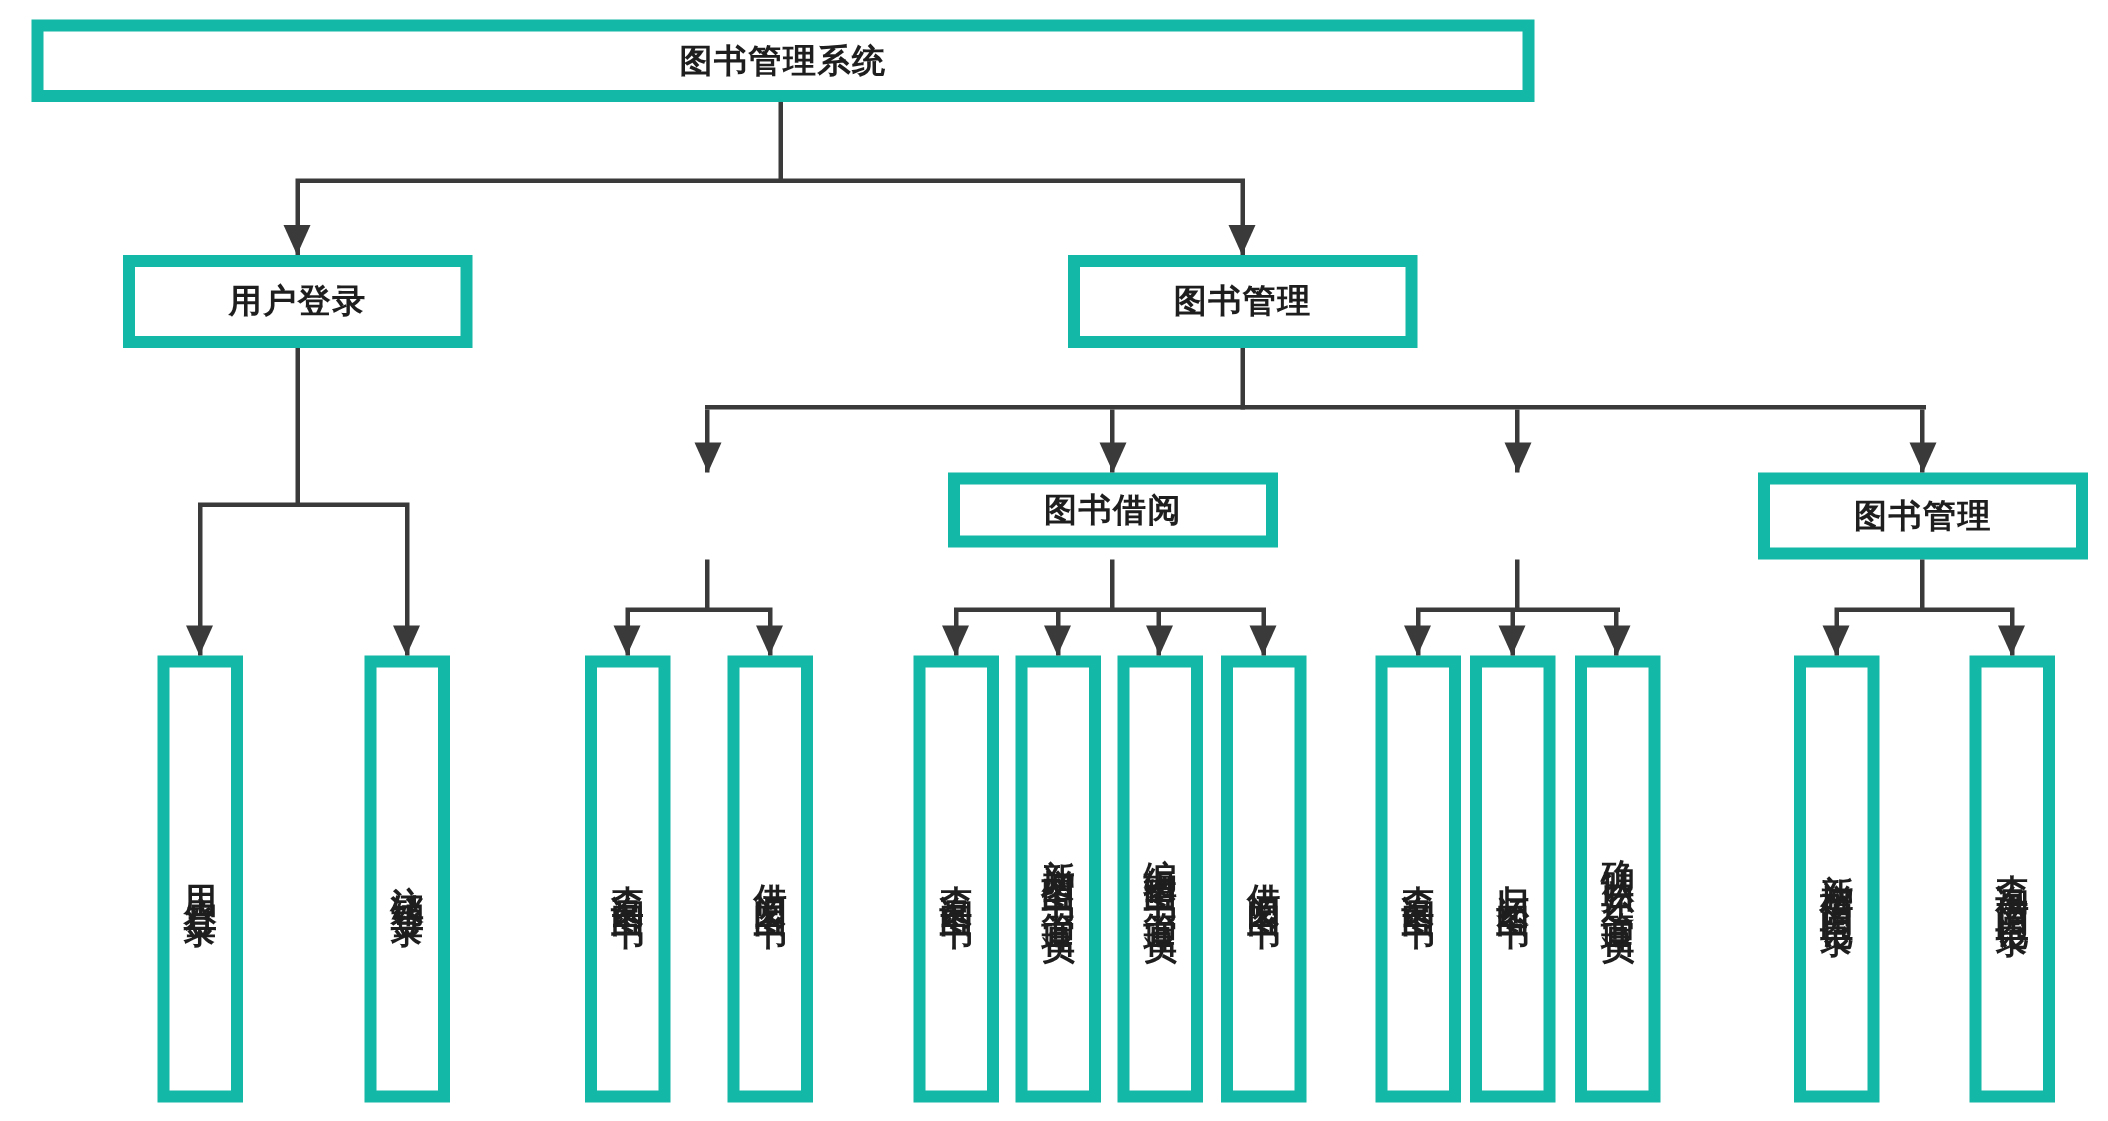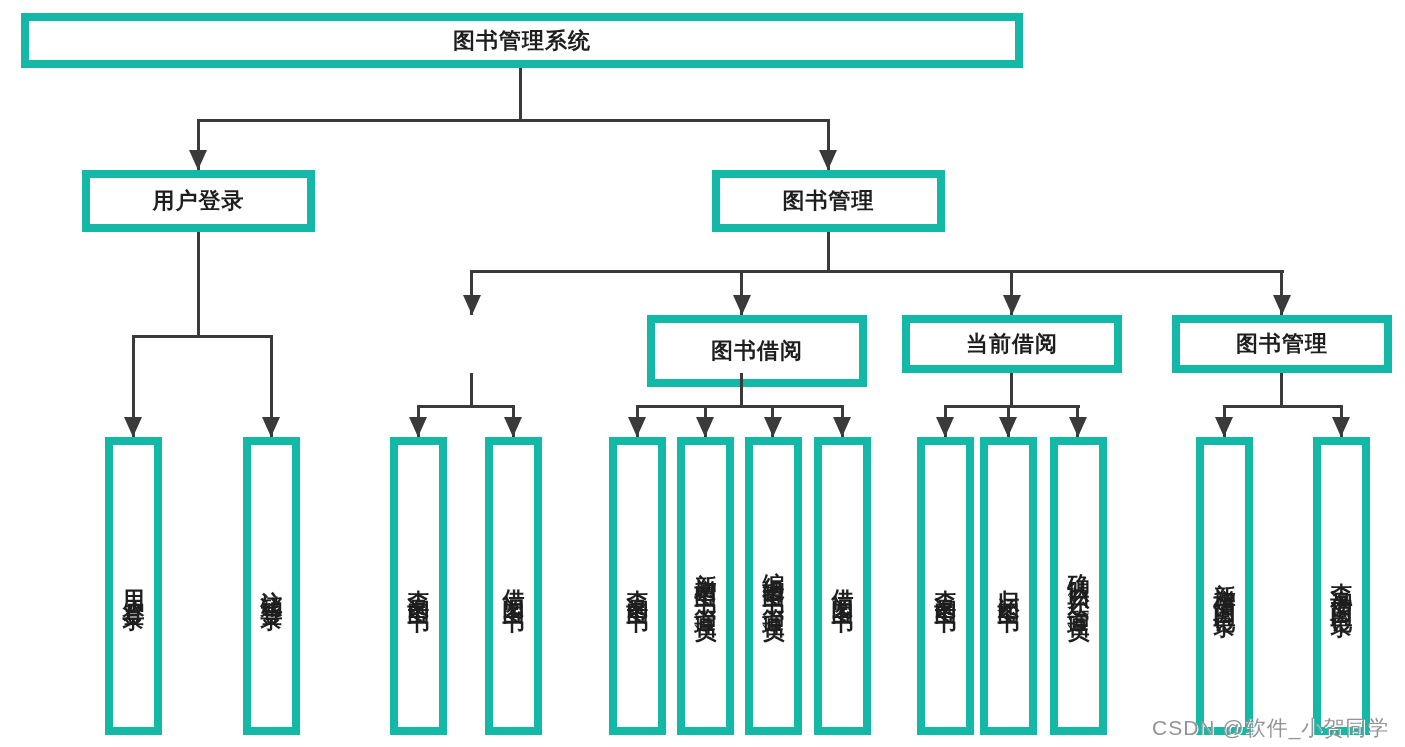--- a/index.html
+++ b/index.html
@@ -56,23 +56,22 @@
 
 <div class="canvas">
 
   <div class="box h-box" style="left:21px; top:13px; width:1002px; height:55px;">图书管理系统</div>
 
   <div class="box h-box" style="left:82px; top:170px; width:233px; height:62px;">用户登录</div>
 
   <div class="box h-box" style="left:712px; top:170px; width:233px; height:62px;">图书管理</div>
 
 
-  <div class="box h-box" style="left:632px; top:315px; width:220px; height:72px;margin-left:15px;">图书借阅</div>
+  <div class="box h-box" style="left:632px; top:315px; width:220px; height:50px;">图书借阅</div>
 
-  <div class="box h-box" style="left:902px; top:315px; width:220px; height:58px;">当前借阅</div>
 
   <div class="box h-box" style="left:1172px; top:315px; width:220px; height:58px;">图书管理</div>
 
   <div class="box v-box" style="left:105px; top:437px; width:57px; height:298px;">用户登录</div>
 
   <div class="box v-box" style="left:243px; top:437px; width:57px; height:298px;">注销登录</div>
 
   <div class="box v-box" style="left:390px; top:437px; width:57px; height:298px;">查询图书</div>
 
   <div class="box v-box" style="left:485px; top:437px; width:57px; height:298px;">借阅图书</div>
@@ -147,15 +146,14 @@
   <div class="arrow" style="left:999px;  top:417px;"></div>
   <div class="arrow" style="left:1069px; top:417px;"></div>
 
   <div class="vline" style="left:1280px; top:373px; height:35px;"></div>
   <div class="hline" style="left:1223px; top:405px; width:120px;"></div>
   <div class="vline" style="left:1223px; top:408px; height:29px;"></div>
   <div class="vline" style="left:1340px; top:408px; height:29px;"></div>
   <div class="arrow" style="left:1215px; top:417px;"></div>
   <div class="arrow" style="left:1332px; top:417px;"></div>
 
-  <div class="watermark">CSDN @软件_小贺同学</div>
 
 </div>
 
 </body></html>

